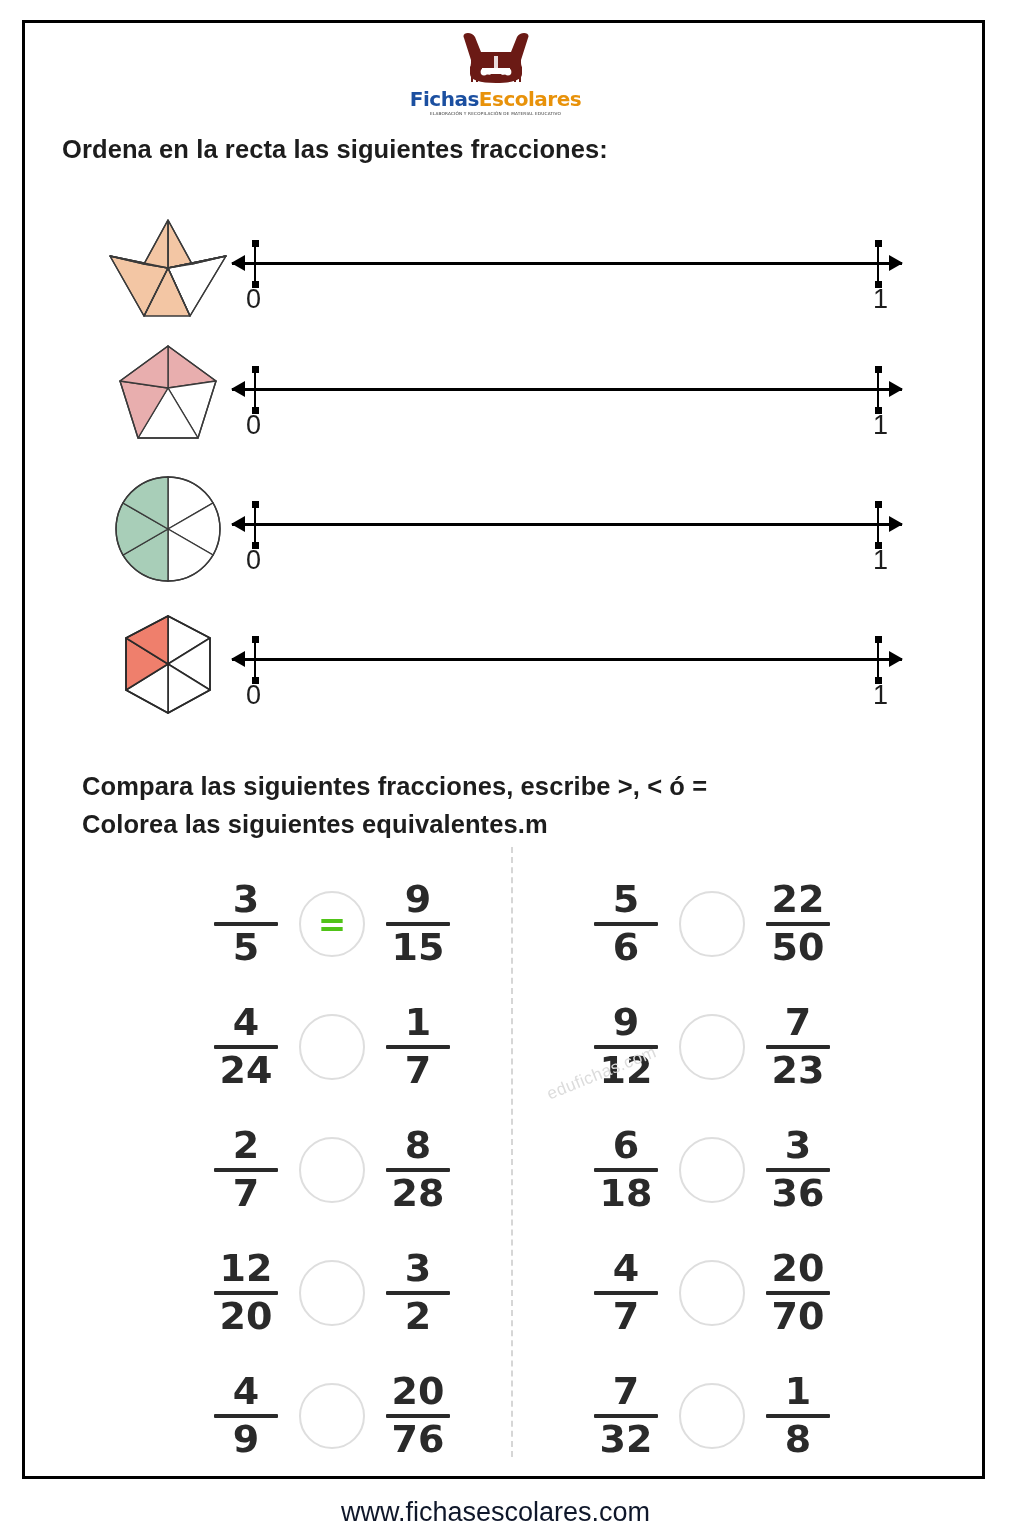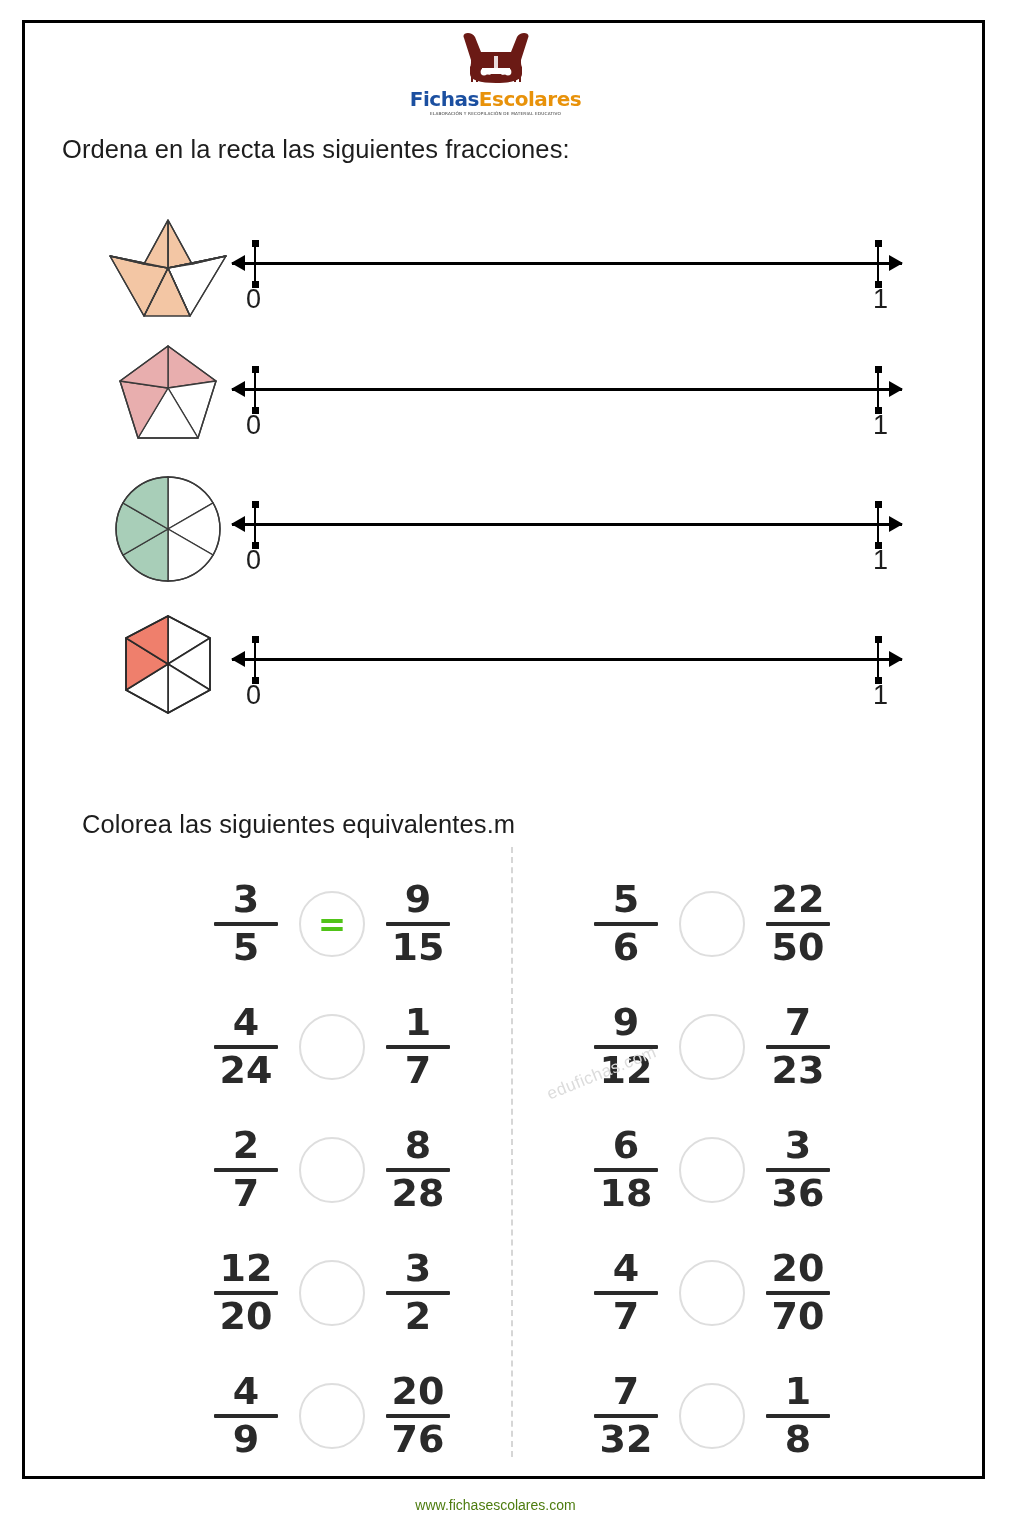--- a/index.html
+++ b/index.html
@@ -59,21 +59,21 @@
     color: #333;
     letter-spacing: 0.2px;
     margin-top: 2px;
     font-family: "DejaVu Sans", sans-serif;
   }
 
   
   .instruction {
     position: absolute;
     font-size: 25.5px;
-    font-weight: 400;
+    font-weight: 700;
     letter-spacing: 0.1px;
     color: #1d1d1d;
     white-space: pre;
     font-family: "Liberation Sans", sans-serif;
   }
   #instruction-1 { left: 62px; top: 135px; }
   #instruction-2 { left: 82px; top: 772px; }
   #instruction-3 { left: 82px; top: 810px; }
 
   
@@ -237,22 +237,22 @@
     font-family: "Liberation Sans", sans-serif;
     letter-spacing: 0.5px;
   }
 
   
   .footer {
     position: absolute;
     left: 0; right: 0;
     top: 1497px;
     text-align: center;
-    font-size: 14px;
-    color: #4d7c0f;
+    font-size: 27px;
+    color: #0f172a;
     font-family: "Liberation Sans", sans-serif;
   }
 </style>
 </head>
 <body>
 
 <div id="worksheet">
 
   <div class="page-frame"></div>
 
@@ -399,20 +399,21 @@
       </div>
       <div class="tick tick-one">
         <span class="tick-dot top"></span>
         <span class="tick-dot bot"></span>
       </div>
       <div class="tick-label lbl-zero">0</div>
       <div class="tick-label lbl-one">1</div>
     </div>
   </div>
 
+  <div class="instruction" id="instruction-2">Compara las siguientes fracciones, escribe &gt;, &lt; ó =</div>
   <div class="instruction" id="instruction-3">Colorea las siguientes equivalentes.m</div>
 
   <div class="frac-area">
     <div class="frac-divider"></div>
 
     <div class="frac-col" id="frac-col-left">
 
       <div class="frac-row">
         <div class="frac-left-slot">
           <div class="fraction">

